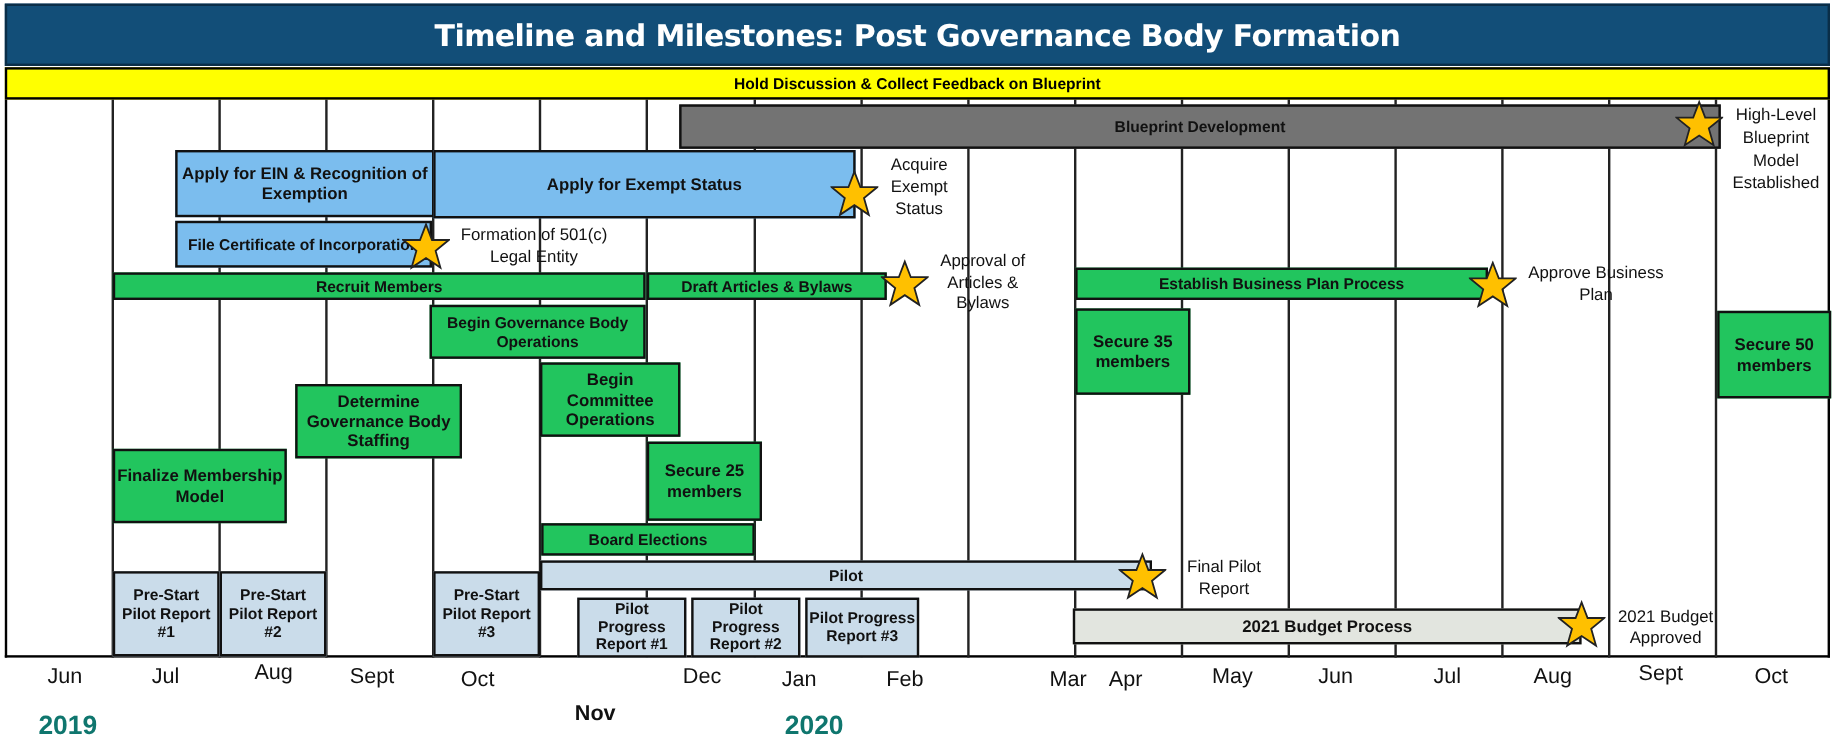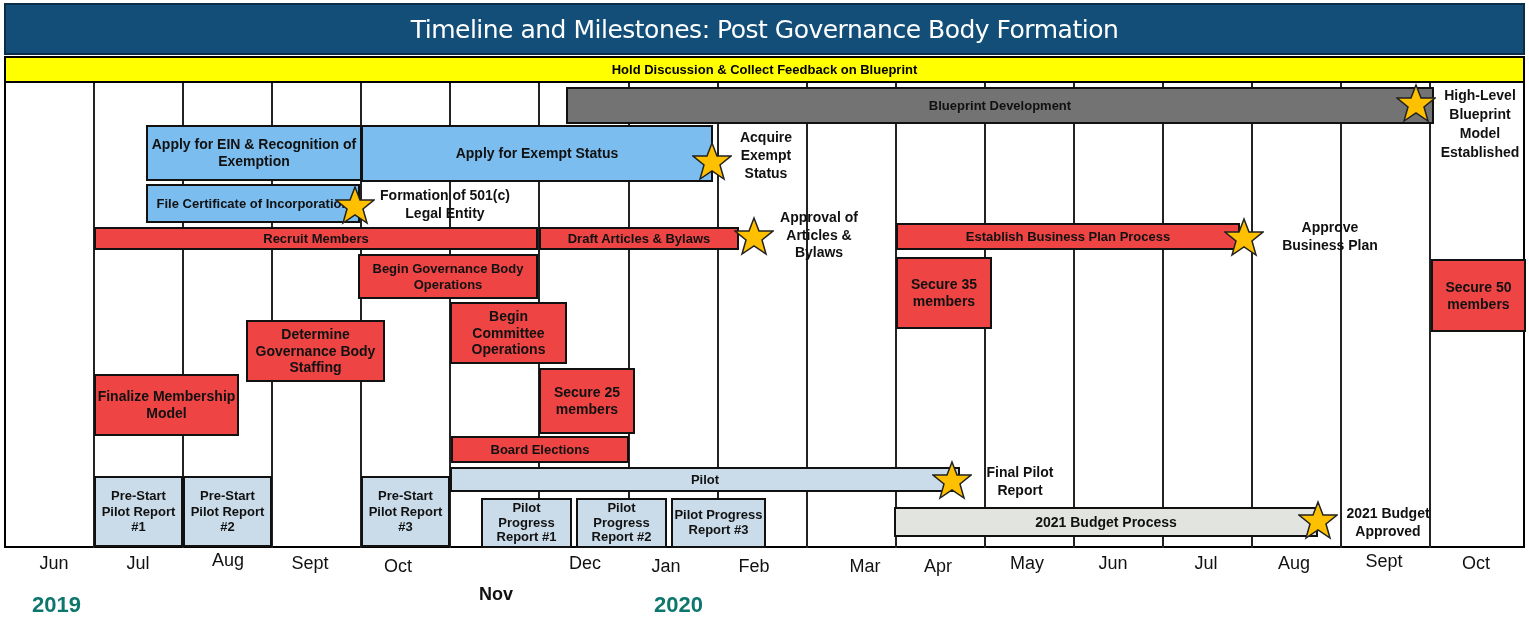--- a/index.html
+++ b/index.html
@@ -1,29 +1,29 @@
 <!DOCTYPE html>
 <html><head>
 <meta charset="utf-8">
 <style>
   * { box-sizing: border-box; margin: 0; padding: 0; }
   body { width: 1529px; height: 628px; background: #ffffff; position: relative; overflow: hidden; font-family: "Liberation Sans", sans-serif; }
   .abs { position: absolute; }
-  .title-bar { left: 4px; top: 3px; width: 1521px; height: 52px; background: #124e78; border: 2px solid #0a2e48; color: #fff; font-size: 25px; font-weight: normal; display: flex; align-items: center; justify-content: center; font-family: "DejaVu Sans", sans-serif; letter-spacing: -0.5px; }
+  .title-bar { left: 4px; top: 3px; width: 1521px; height: 52px; background: #124e78; border: 2px solid #0a2e48; color: #fff; font-size: 25px; font-weight: bold; display: flex; align-items: center; justify-content: center; font-family: "DejaVu Sans", sans-serif; letter-spacing: -0.5px; }
   .feedback-bar { left: 4px; top: 56px; width: 1521px; height: 27px; background: #ffff00; border: 2px solid #000; font-size: 13px; font-weight: bold; display: flex; align-items: center; justify-content: center; }
   .grid { left: 4px; top: 83px; width: 1521px; height: 465px; border: 2px solid #000; border-top: none; }
   .vline { width: 2px; background: #222; top: 83px; height: 465px; }
   .bar { border: 2px solid #111; font-weight: bold; font-size: 14px; display: flex; align-items: center; justify-content: center; text-align: center; line-height: 1.2; color: #111; }
   .blue { background: #7bbdee; }
-  .green { background: #ef4444; }
+  .green { background: #22c55e; }
   .pale { background: #cadcea; }
   .grey { background: #e2e5df; }
   .yellow { background: #737373; }
   .small { font-size: 13px; }
-  .label { font-weight: bold; font-size: 14px; text-align: center; line-height: 1.3; color: #111; }
+  .label { font-weight: normal; font-size: 14px; text-align: center; line-height: 1.3; color: #111; }
   .star { width: 40px; height: 40px; }
   .month { top: 553px; font-size: 18px; color: #111; width: 60px; text-align: center; }
   .year { top: 592px; font-size: 22px; font-weight: bold; color: #0f766e; }
 </style>
 </head>
 <body>
 
 <div class="abs title-bar">Timeline and Milestones: Post Governance Body Formation</div>
 <div class="abs feedback-bar">Hold Discussion &amp; Collect Feedback on Blueprint</div>
 
@@ -106,21 +106,21 @@
 
 <div class="abs month" style="left:24px;">Jun</div>
 <div class="abs month" style="left:108px;">Jul</div>
 <div class="abs month" style="left:198px;top:550px;">Aug</div>
 <div class="abs month" style="left:280px;">Sept</div>
 <div class="abs month" style="left:368px;top:556px;">Oct</div>
 <div class="abs month" style="left:466px;top:584px;font-weight:bold;">Nov</div>
 <div class="abs month" style="left:555px;">Dec</div>
 <div class="abs month" style="left:636px;top:556px;">Jan</div>
 <div class="abs month" style="left:724px;top:556px;">Feb</div>
-<div class="abs month" style="left:835px;top:556px;">Mar</div>
+<div class="abs month" style="left:860px;top:556px;">Mar</div>
 <div class="abs month" style="left:908px;top:556px;">Apr</div>
 <div class="abs month" style="left:997px;">May</div>
 <div class="abs month" style="left:1083px;">Jun</div>
 <div class="abs month" style="left:1176px;">Jul</div>
 <div class="abs month" style="left:1264px;">Aug</div>
 <div class="abs month" style="left:1354px;top:551px;">Sept</div>
 <div class="abs month" style="left:1446px;">Oct</div>
 
 <div class="abs year" style="left:32px;">2019</div>
 <div class="abs year" style="left:654px;">2020</div>

